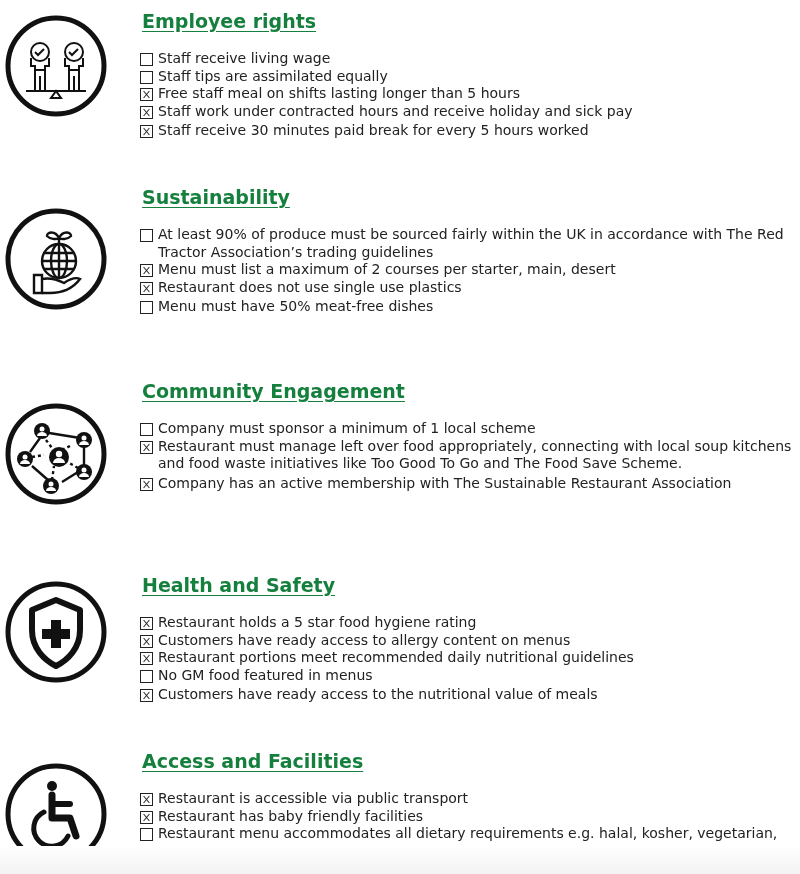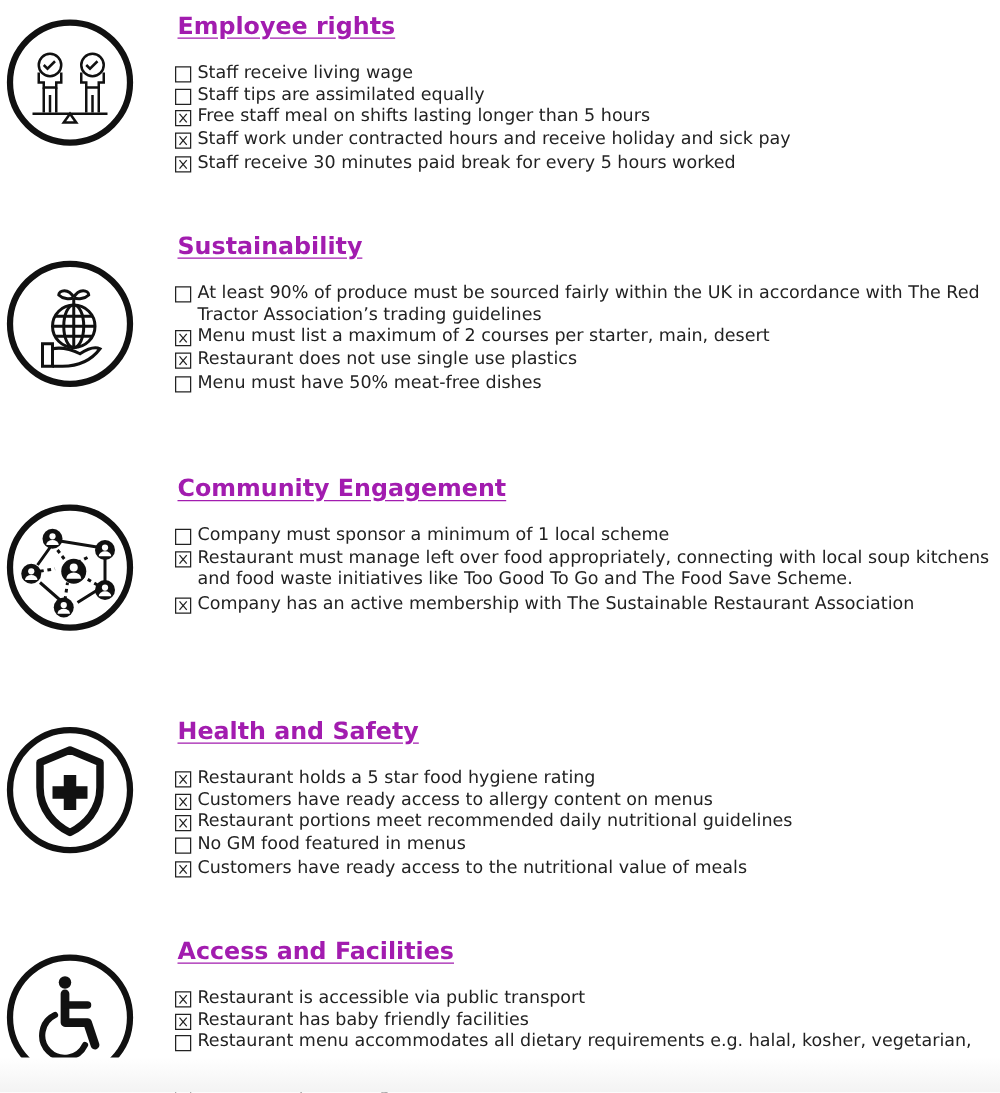--- a/index.html
+++ b/index.html
@@ -2,21 +2,21 @@
 <html><head>
 <meta charset="utf-8">
 <style>
   html, body { margin: 0; padding: 0; background: #ffffff; }
   body { width: 800px; height: 874px; position: relative; overflow: hidden;
          font-family: "DejaVu Sans", sans-serif; color: #1a1a1a; }
   .section { position: absolute; left: 0; width: 800px; }
   .icon-wrap { position: absolute; left: 4px; width: 104px; height: 104px; }
   .icon-wrap svg { width: 104px; height: 104px; display: block; }
   .heading { position: absolute; left: 142px; font-size: 19px; font-weight: bold;
-             text-decoration: underline; text-underline-offset: 3px; letter-spacing: 0px; color: #a21caf; }
+             text-decoration: underline; text-underline-offset: 3px; letter-spacing: 0px; color: #15803d; }
   .list { position: absolute; left: 124px; margin: 16px; padding: 0; list-style: none; width: 676px; }
   .item { display: flex; align-items: flex-start; font-size: 14px; line-height: 17.5px; color: #222; }
   .box { flex: 0 0 auto; width: 11px; height: 11px; border: 1px solid #222; margin-top: 3px; margin-right: 5px;
          position: relative; box-sizing: content-box; }
   .box.checked::before, .box.checked::after { content: ""; position: absolute; left: 5px; top: 1px; width: 1px; height: 9px; background: #222; }
   .box.checked::before { transform: rotate(40deg); }
   .box.checked::after { transform: rotate(-40deg); }
   .item-text { flex: 1 1 auto; }
   .fade { position: absolute; left: 0; top: 846px; width: 800px; height: 28px;
           background: linear-gradient(#ffffff, #f3f3f3); }

